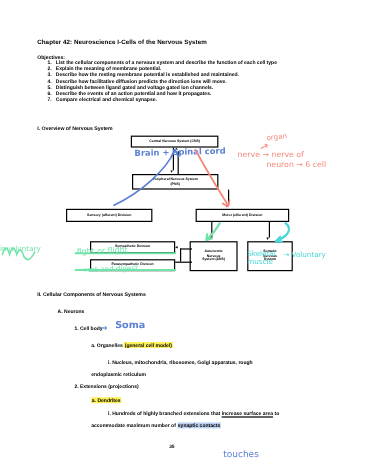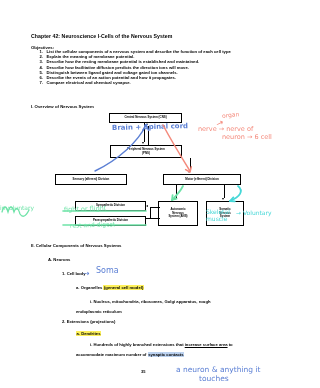--- a/index.html
+++ b/index.html
@@ -83,38 +83,38 @@
   .hw-rest{left:70px;top:113px;font-size:6px;transform:rotate(-2deg);}
   .hw-skel{left:206px;top:101px;font-size:6px;line-height:6.5px;}
   .hw-invol{left:0px;top:96px;font-size:6px;}
 
   .sq{position:absolute;}
 
   
   .sec2{position:absolute;left:31px;top:243px;font-size:4.3px;font-weight:bold;}
   .lv-a{position:absolute;left:48px;top:257px;font-size:4.2px;font-weight:bold;}
   .lv-1{position:absolute;left:62px;top:271px;font-size:4.2px;font-weight:bold;}
-  .hw-soma{left:96px;top:266px;font-size:8px;font-weight:normal;}
+  .hw-soma{left:96px;top:266px;font-size:8px;font-weight:bold;}
   .hw-soma-arrow{left:83px;top:269px;font-size:8px;}
 
   .lv-a2{position:absolute;left:76px;top:285px;font-size:4.2px;font-weight:bold;}
   .hl-yellow{background:#fdf05a;padding:0 0.5px;}
   .hl-blue{background:#bcd2f0;padding:0 0.5px;}
 
   .lv-i{position:absolute;left:90px;top:299px;font-size:4.2px;font-weight:bold;}
   .lv-i2{position:absolute;left:76px;top:309px;font-size:4.2px;font-weight:bold;}
   .lv-2{position:absolute;left:62px;top:319px;font-size:4.2px;font-weight:bold;}
   .lv-a3{position:absolute;left:76px;top:331px;font-size:4.2px;font-weight:bold;}
   .lv-i3{position:absolute;left:90px;top:342px;font-size:4.2px;font-weight:bold;}
   .lv-i4{position:absolute;left:76px;top:352px;font-size:4.2px;font-weight:bold;}
   .uline{text-decoration:underline;}
 
   .hw-syn1{left:150px;top:354px;font-size:7.5px;}
   .hw-syn2{left:176px;top:365px;font-size:7.5px;}
-  .hw-syn3{left:199px;top:374px;font-size:7.5px;}
+  .hw-syn3{left:186px;top:374px;font-size:7.5px;}
 
   .pagenum{position:absolute;left:141px;top:369px;font-size:4px;font-weight:bold;}
 </style>
 </head>
 <body>
 
 <div class="page">
 
   <div class="title">Chapter 42: Neuroscience I-Cells of the Nervous System</div>
   <div class="obj-label">Objectives:</div>
@@ -274,18 +274,17 @@
     <span class="hl-yellow">a. Dendrites</span>
   </div>
 
   <div class="lv-i3">
     <span>i. Hundreds of highly branched extensions that </span><span class="uline">increase surface area</span><span> to</span>
   </div>
   <div class="lv-i4">
     <span>accommodate maximum number of </span><span class="hl-blue">synaptic contacts</span>
   </div>
 
-  <div class="hw hw-blue hw-syn2">a neuron &amp; anything it</div>
   <div class="hw hw-blue hw-syn3">touches</div>
 
   <div class="pagenum">35</div>
 
 </div>
 
 </body></html>

